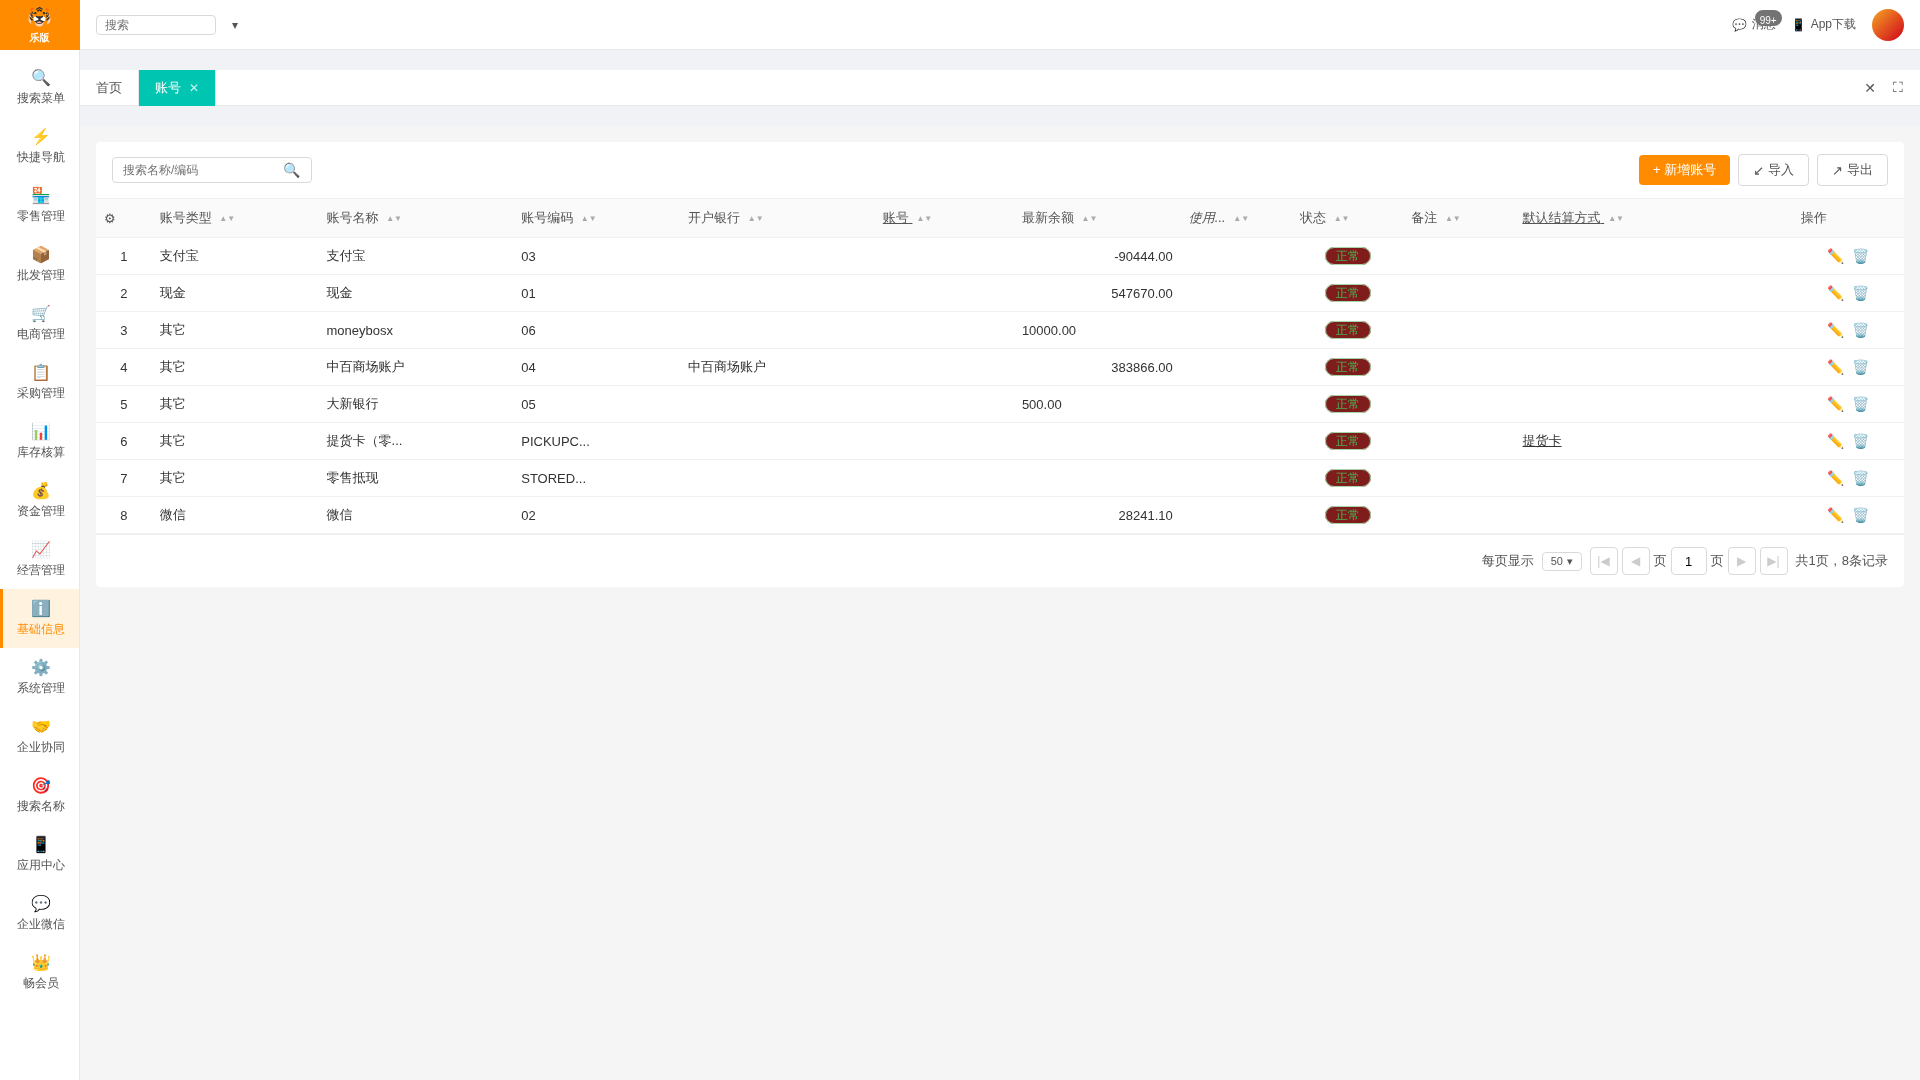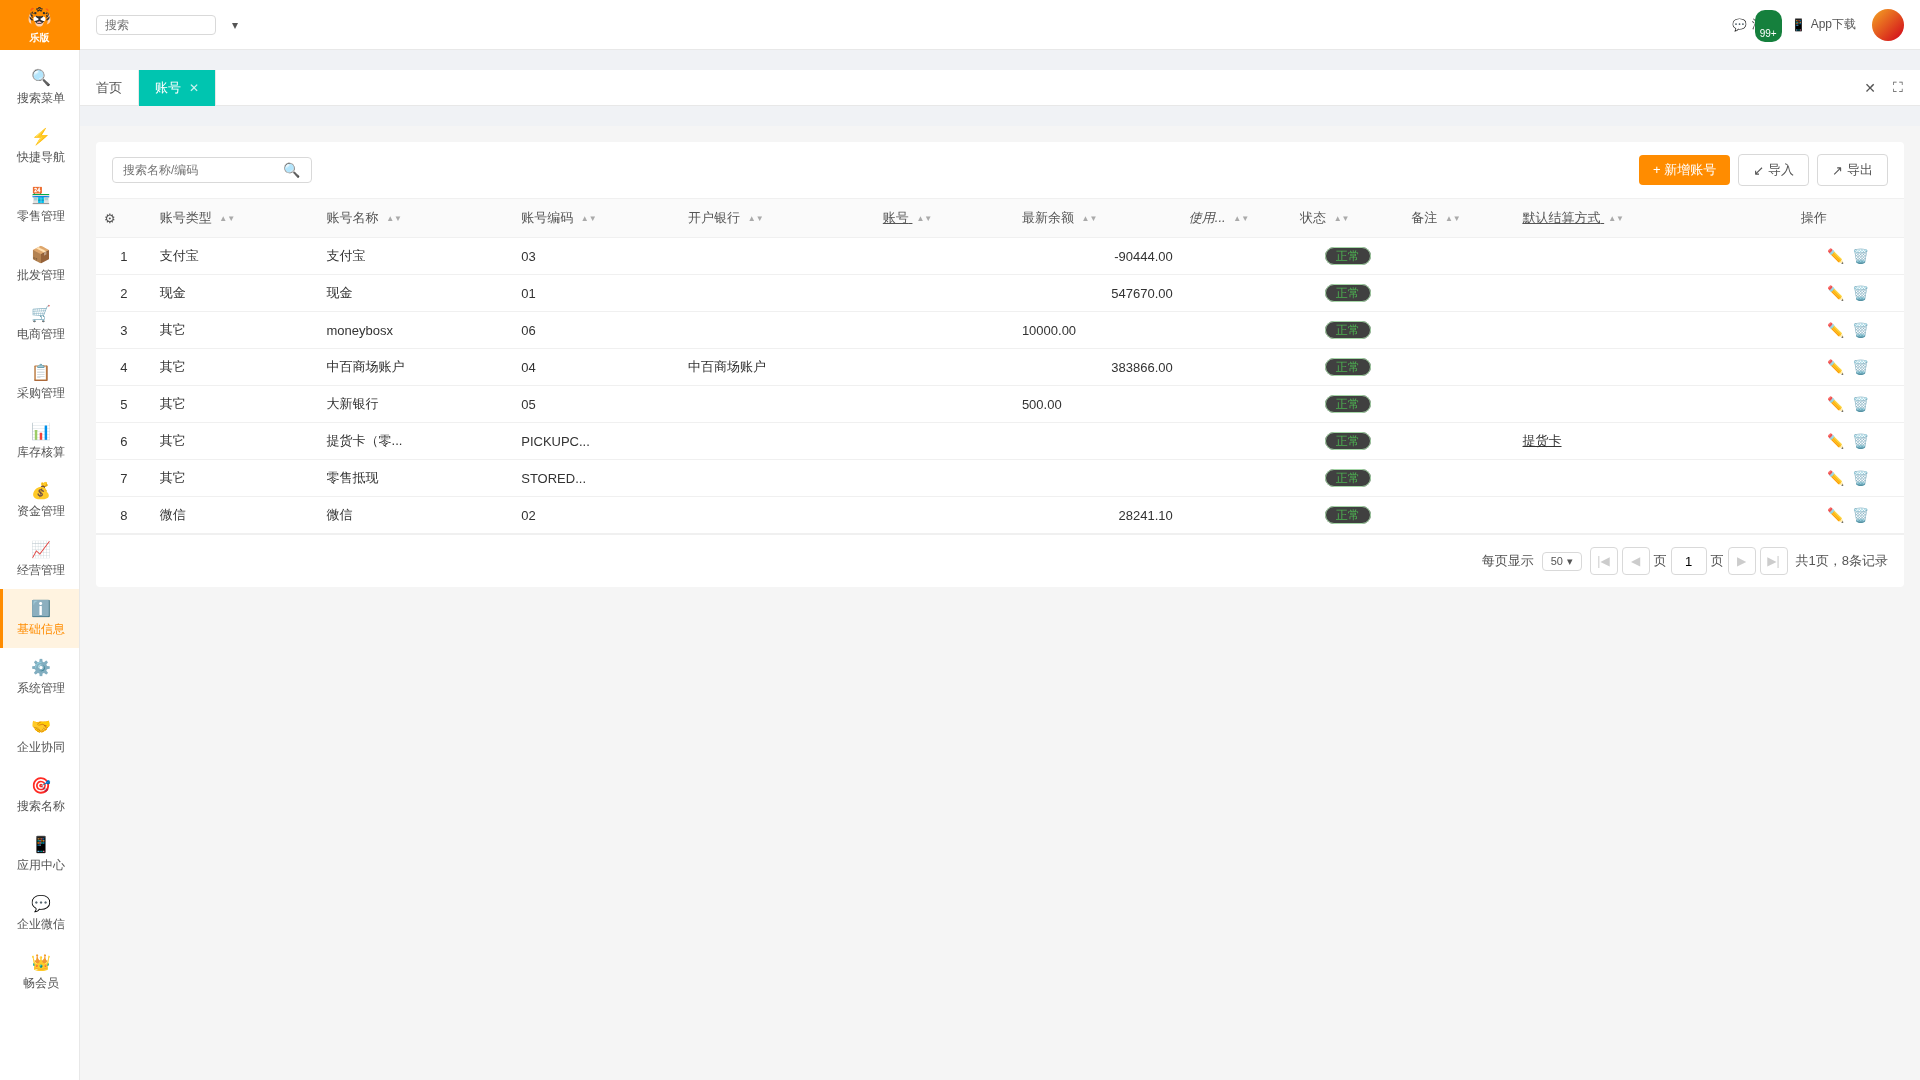--- a/index.html
+++ b/index.html
@@ -114,25 +114,25 @@
     .notif-area {
       display: flex;
       align-items: center;
       gap: 4px;
       position: relative;
       cursor: pointer;
       color: #555;
       font-size: 12px;
     }
     .notif-badge {
-      background: #15803d;
+      background: #737373;
       color: #fff;
       font-size: 10px;
       border-radius: 10px;
-      padding: 16px 5px;
+      padding: 3px 5px;
       height: 16px;
       line-height: 16px;
       position: absolute;
       top: -6px;
       right: -6px;
       min-width: 16px;
       text-align: center;
     }
     .app-download {
       display: flex;
@@ -299,21 +299,21 @@
       color: #aaa;
       vertical-align: middle;
     }
     .data-table td {
       padding: 9px 8px;
       border-bottom: 1px solid #f0f0f0;
       color: #333;
       font-size: 13px;
     }
     .badge-normal {
-      background: #404040;
+      background: #7f1d1d;
       color: #4caf50;
       border: 1px solid #a5d6a7;
       border-radius: 10px;
       padding: 1px 10px;
       font-size: 12px;
     }
     .action-btns {
       display: flex;
       gap: 8px;
     }

